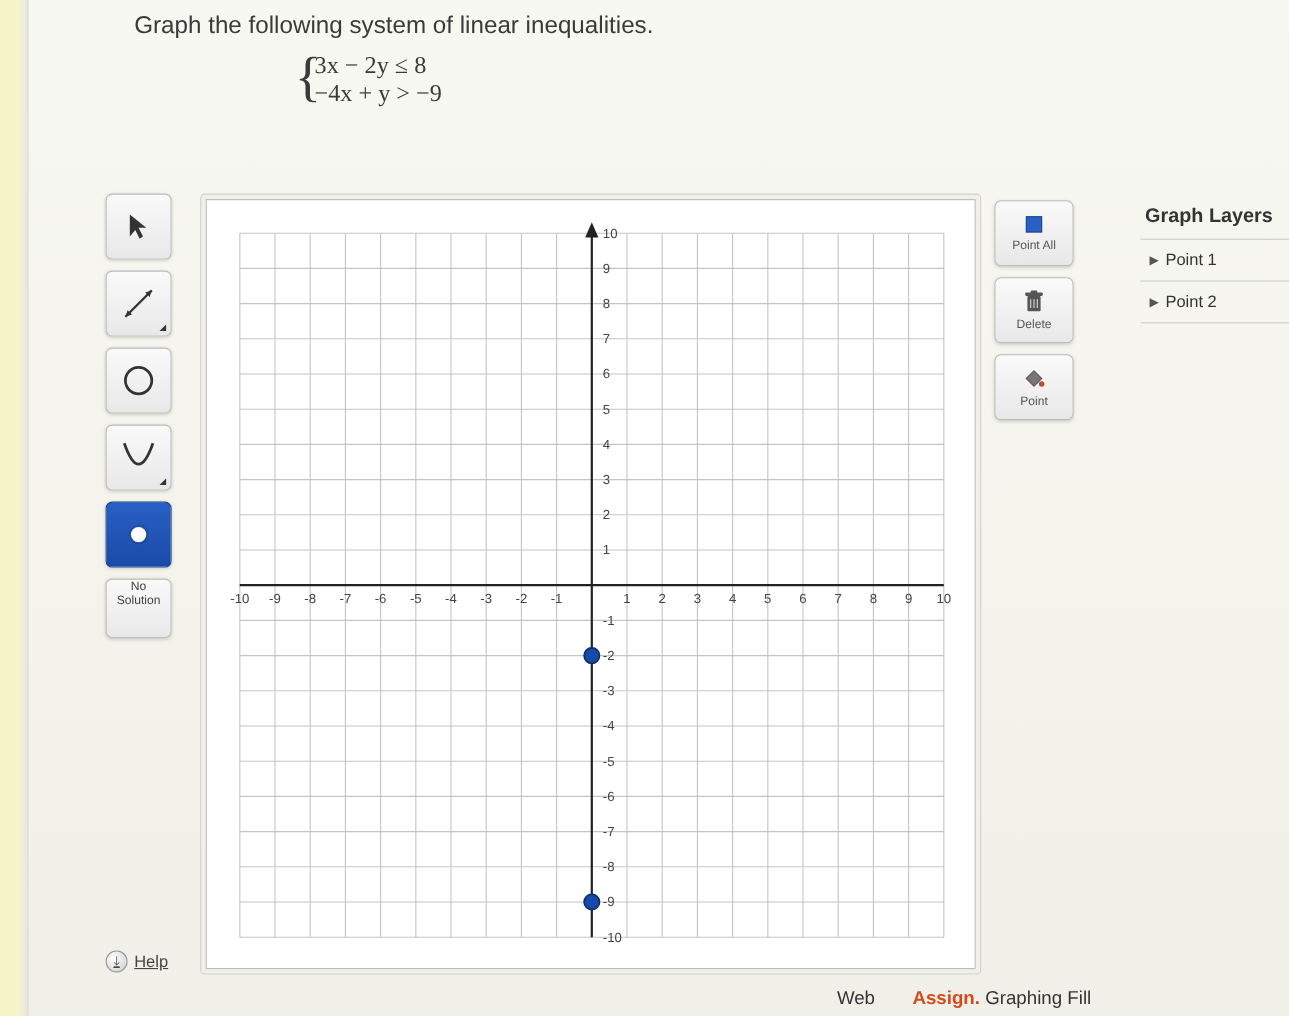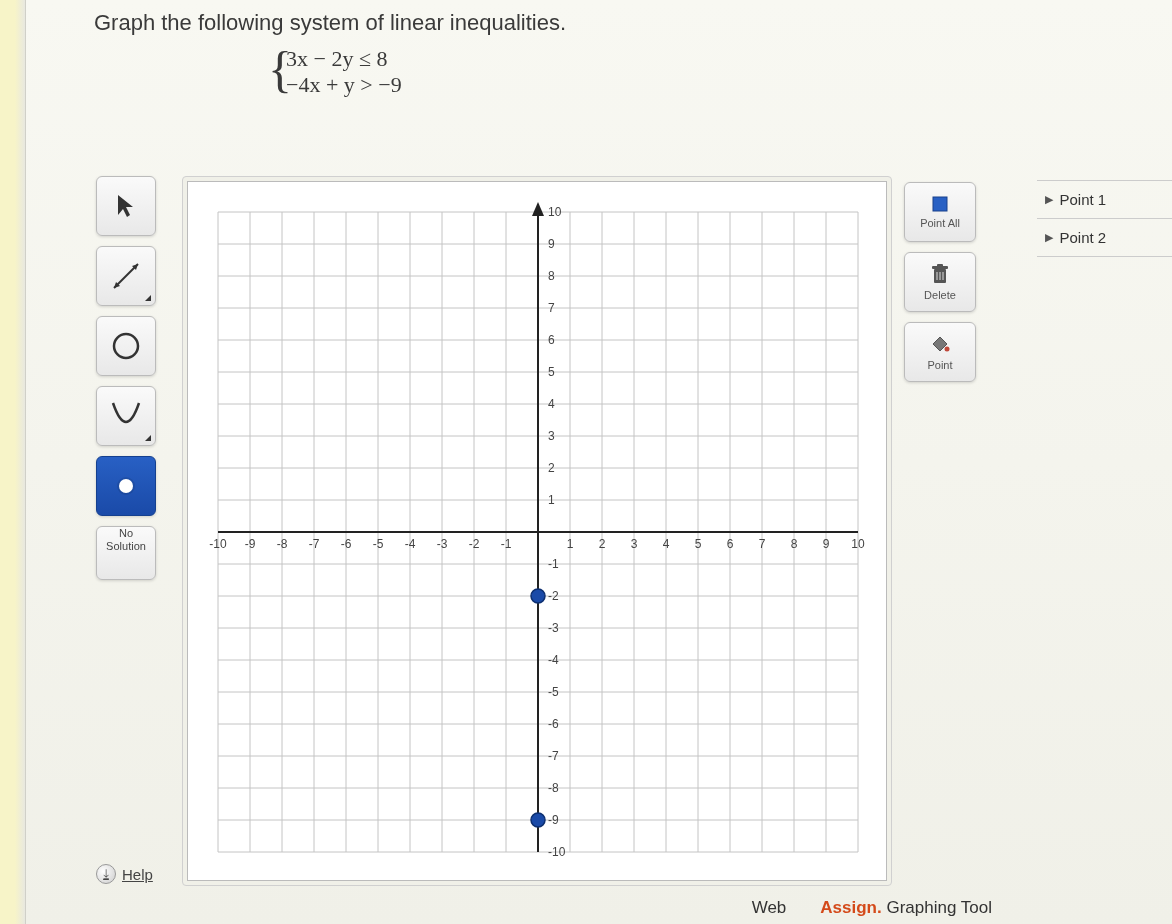--- a/index.html
+++ b/index.html
@@ -30,21 +30,21 @@
       top: 0;
       right: 0;
       bottom: 0;
       background: linear-gradient(to bottom, #f8f8f2, #f0f0e8);
       padding: 10px 20px 0 60px;
     }
     .prompt-text {
       font-size: 22px;
       color: #3a3a3a;
       margin-bottom: 10px;
-      margin-left: 8px;
+      margin-left: 36px;
     }
     .equation-block {
       margin-left: 200px;
       font-size: 22px;
       color: #3a3a3a;
       position: relative;
       margin-bottom: 20px;
       font-family: 'Times New Roman', serif;
     }
     .equation-brace {
@@ -398,33 +398,34 @@
           <path d="M4 11 L11 4 L18 11 L11 18 Z" fill="#777" stroke="#555"></path>
           <circle cx="18" cy="16" r="2.5" fill="#c0483a"></circle>
         </svg>
         <span>Point</span>
       </div>
     </div>
 
   </div>
 
   <div class="layers-panel">
+    <div class="layers-title">Graph Layers</div>
     <div class="layer-item">
       <span class="chev">▶</span>
       <span>Point 1</span>
     </div>
     <div class="layer-item">
       <span class="chev">▶</span>
       <span>Point 2</span>
     </div>
     <div class="layers-end"></div>
   </div>
 
   <div class="help-link">
     <span class="help-icon-circle">⤓</span>
     <span>Help</span>
   </div>
 
   <div class="footer-brand">
-    <span>Web</span><span class="assign">Assign.</span><span> Graphing Tool</span>
+    <span>Web</span><span class="assign">Assign.</span><span> Graphing Fill</span>
   </div>
 
 </div>
 
 </body></html>

